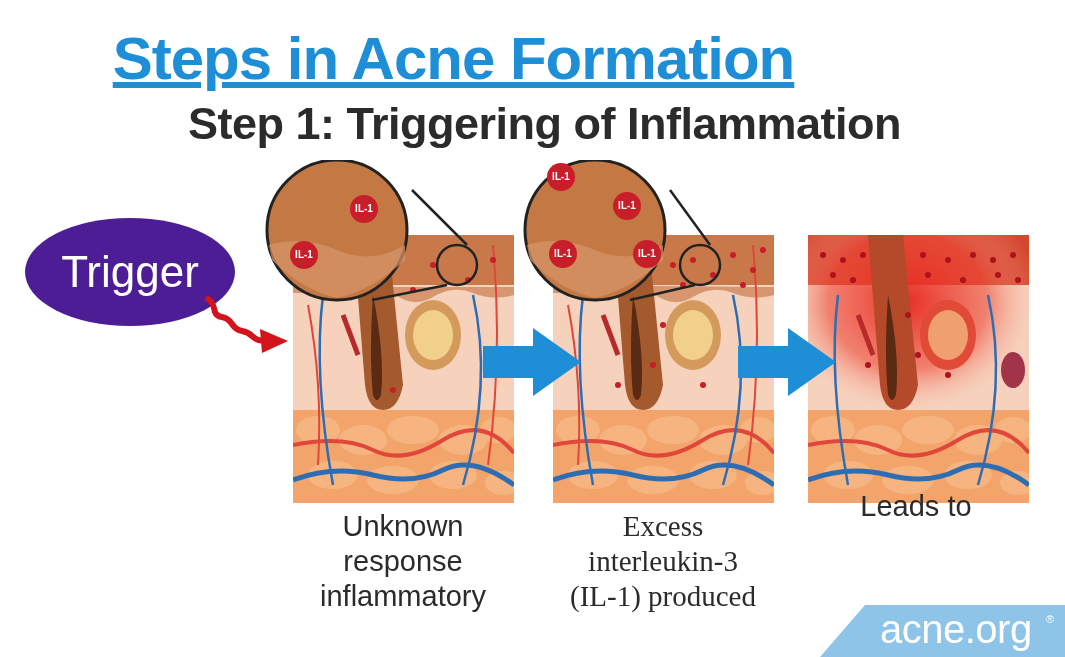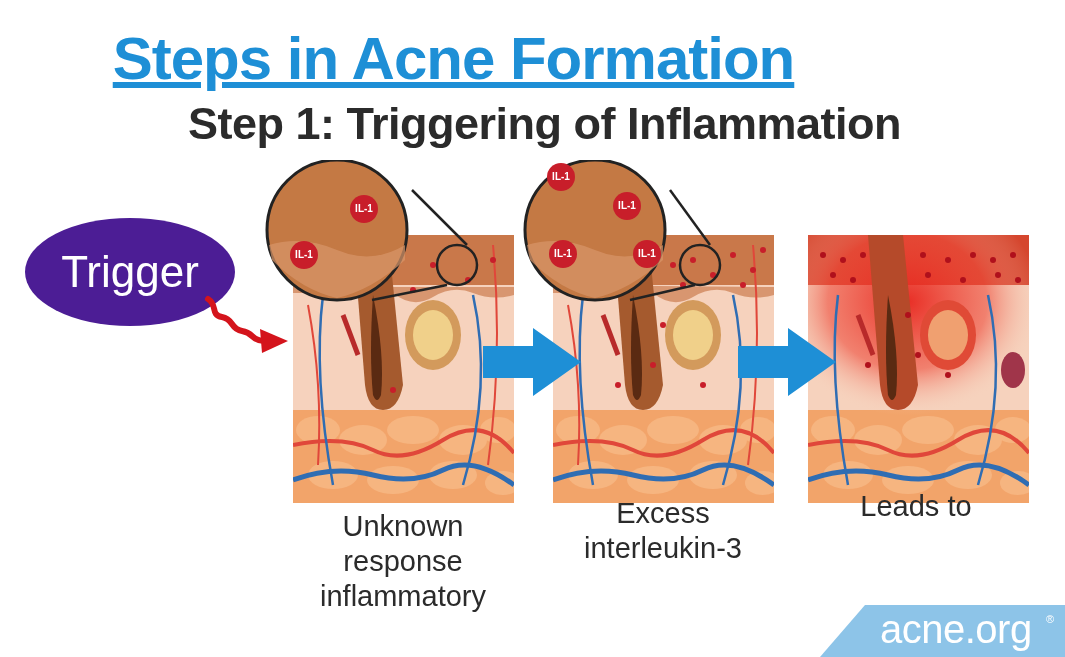--- a/index.html
+++ b/index.html
@@ -210,23 +210,24 @@
 </svg>
 <svg class="arrow" style="left:738px; top:328px;" width="100" height="68" viewBox="0 0 100 68">
   <polygon points="0,18 50,18 50,0 98,34 50,68 50,50 0,50" fill="#1e8fd6"></polygon>
 </svg>
 
 <div class="caption" style="left:283px; top:509px; width:240px;">
   <div>Unknown</div>
   <div>response</div>
   <div>inflammatory</div>
 </div>
-<div class="caption" style="left:533px; top:496px; width:260px;">
+<div class="caption" style="left:533px; top:509px; width:260px;font-family:Liberation Serif, serif;">
   <div>Excess</div>
   <div>interleukin-3</div>
+  <div>(IL-1) produced</div>
 </div>
 <div class="caption" style="left:800px; top:489px; width:232px;">
   <div>Leads to</div>
 </div>
 
 <svg class="logo" width="245" height="52" viewBox="0 0 245 52">
   <polygon points="45,0 245,0 245,52 0,52" fill="#8dc4e8"></polygon>
 </svg>
 <div class="logo-text">acne.org</div>
 <div class="logo-reg">®</div>

